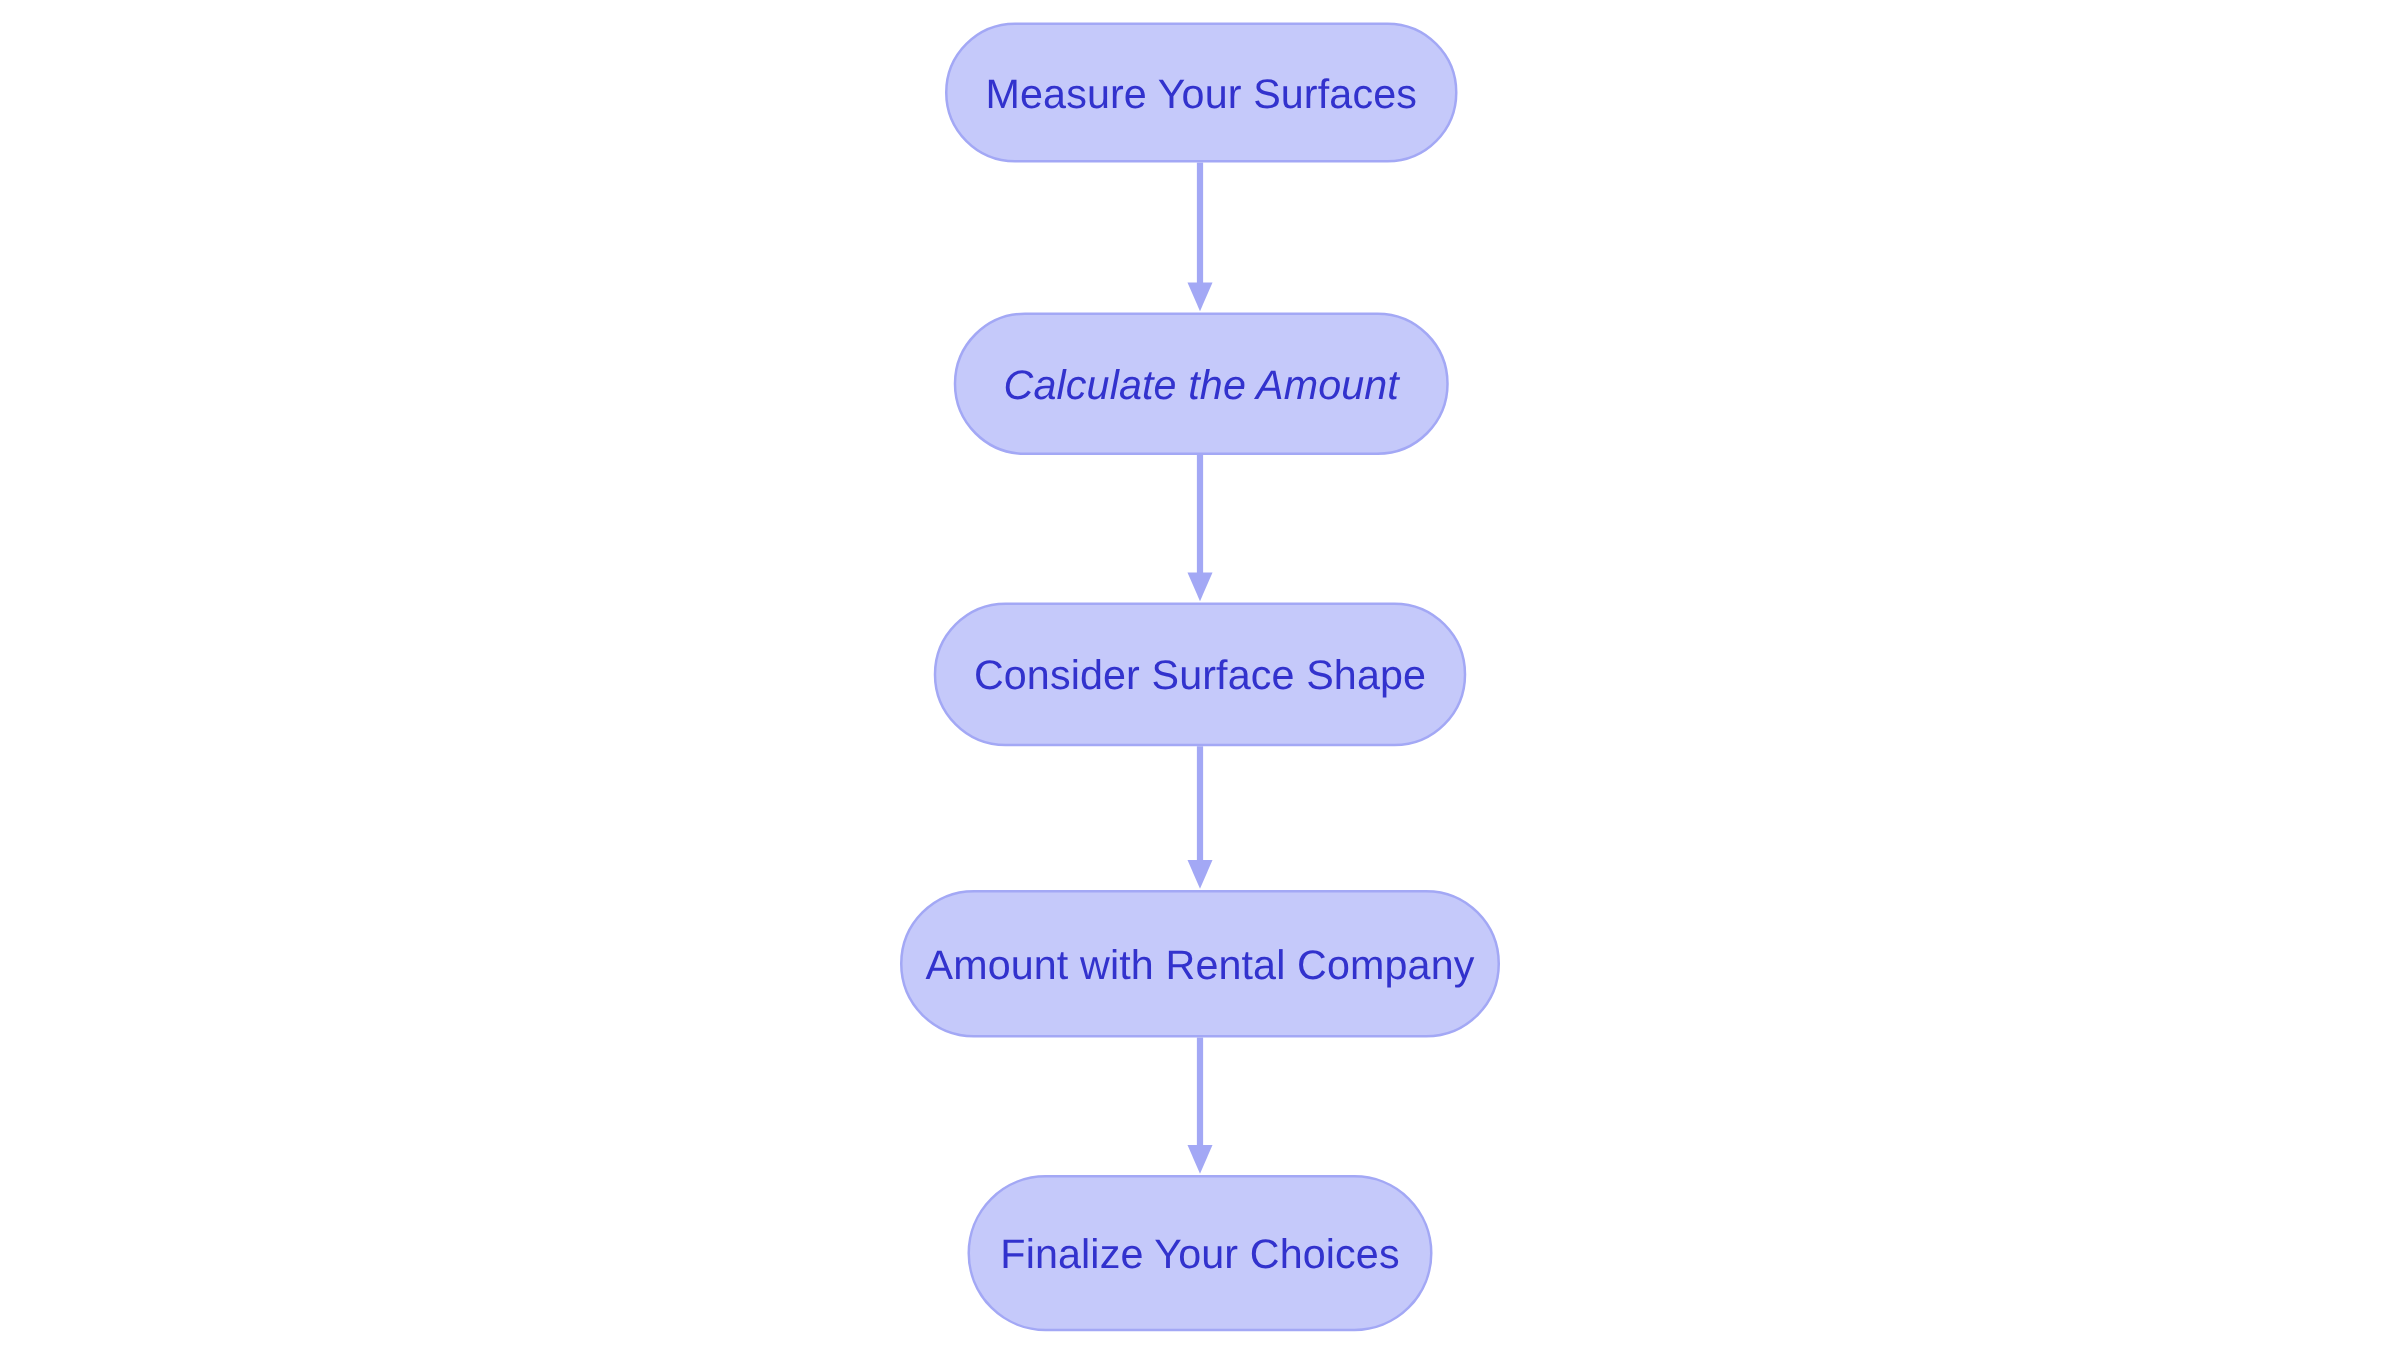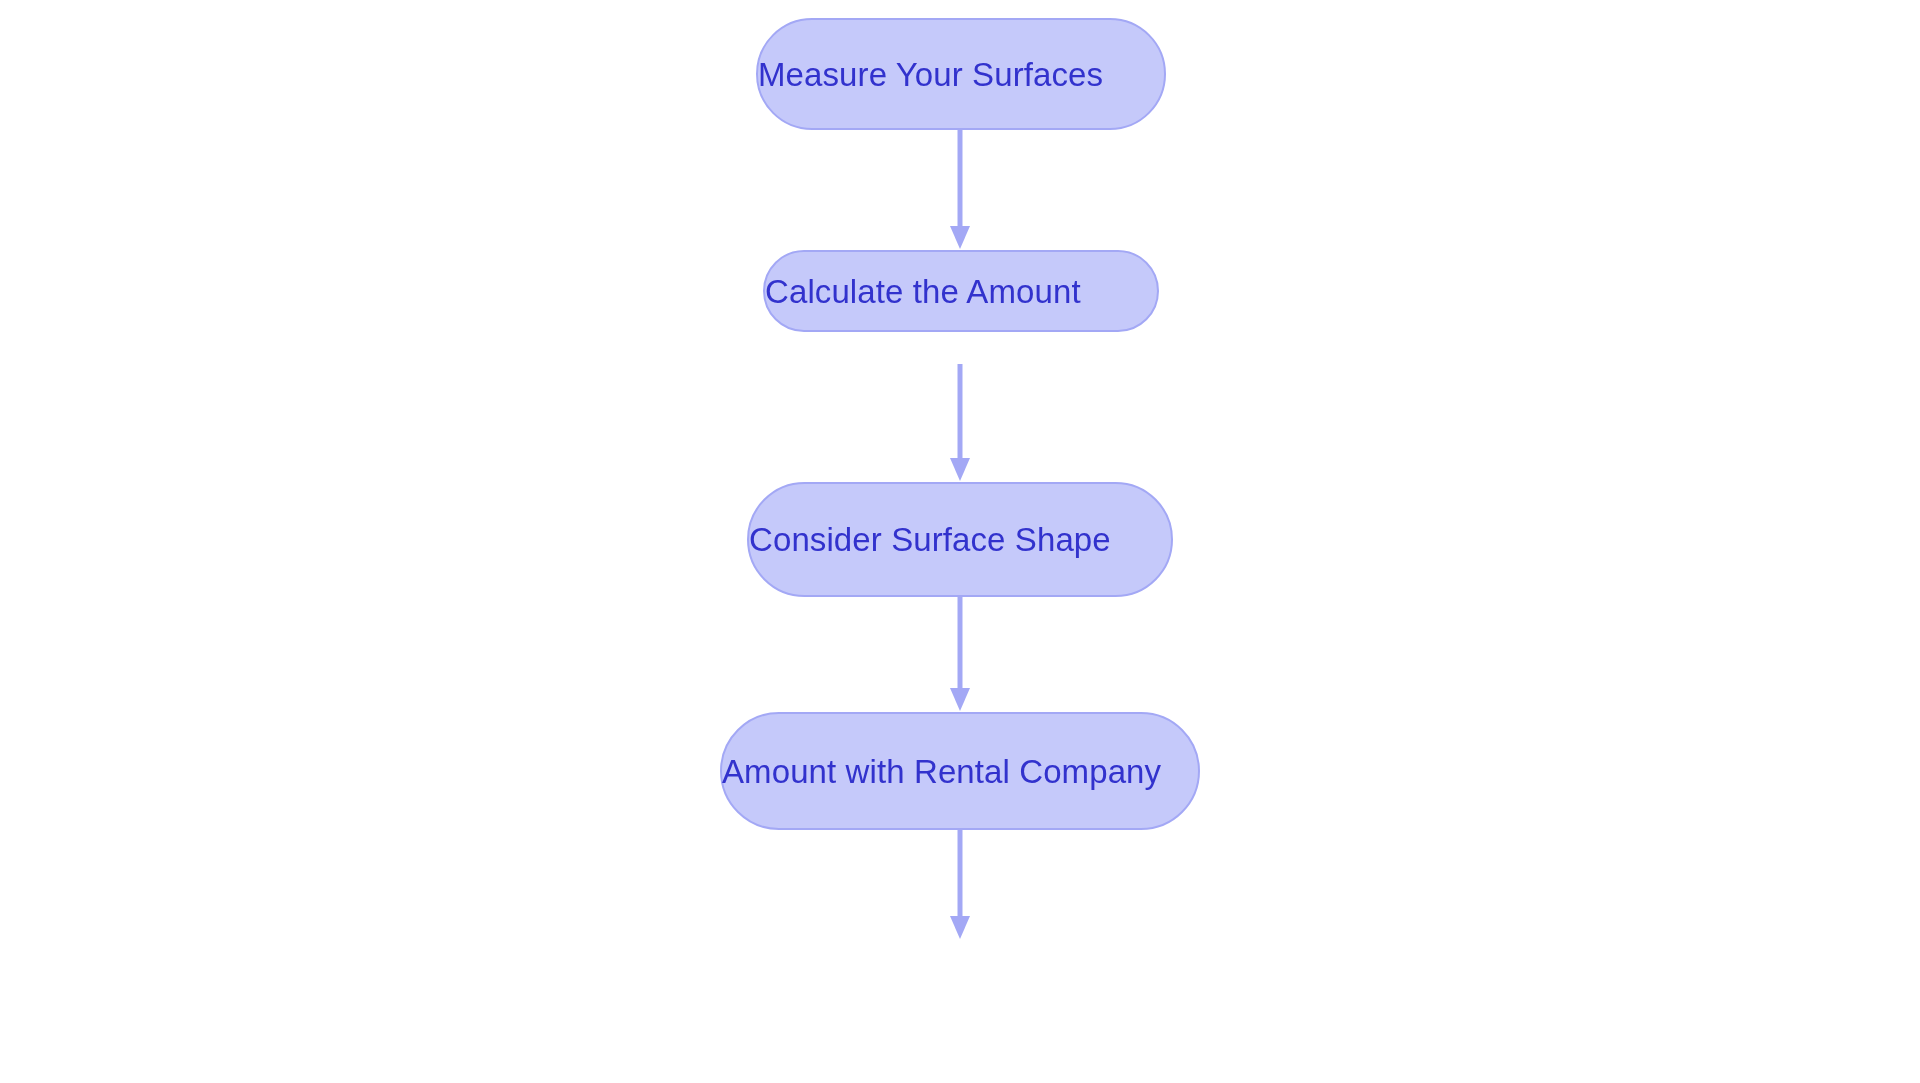--- a/index.html
+++ b/index.html
@@ -26,21 +26,21 @@
     left: 0;
     width: 1920px;
     height: 1083px;
     display: block;
   }
   .node {
     position: absolute;
     box-sizing: border-box;
     display: flex;
     align-items: center;
-    justify-content: flex-start;
+    justify-content: center;
     background: #c5c9fa;
     border: 2px solid #a3a8f5;
     border-radius: 9999px;
     z-index: 2;
   }
   .node-label {
     font-family: "Liberation Sans", sans-serif;
     font-size: 33px;
     font-weight: 400;
     line-height: 1;
@@ -76,26 +76,29 @@
       <line x1="960" y1="830" x2="960" y2="917" stroke="#a3a8f5" stroke-width="5"></line>
       <polygon points="950,916 970,916 960,939" fill="#a3a8f5"></polygon>
     </g>
 
   </svg>
 
   <div class="node" style="left:756px; top:18px; width:410px; height:112px;">
     <span class="node-label">Measure Your Surfaces</span>
   </div>
 
-  <div class="node" style="left:763px; top:250px; width:396px; height:82px;">
+  <div class="node" style="left:763px; top:250px; width:396px; height:114px;font-style:italic;">
     <span class="node-label">Calculate the Amount</span>
   </div>
 
   <div class="node" style="left:747px; top:482px; width:426px; height:115px;">
     <span class="node-label">Consider Surface Shape</span>
   </div>
 
   <div class="node" style="left:720px; top:712px; width:480px; height:118px;">
     <span class="node-label">Amount with Rental Company</span>
   </div>
 
+  <div class="node" style="left:774px; top:940px; width:372px; height:125px;">
+    <span class="node-label">Finalize Your Choices</span>
+  </div>
 
 </div>
 
 </body></html>

